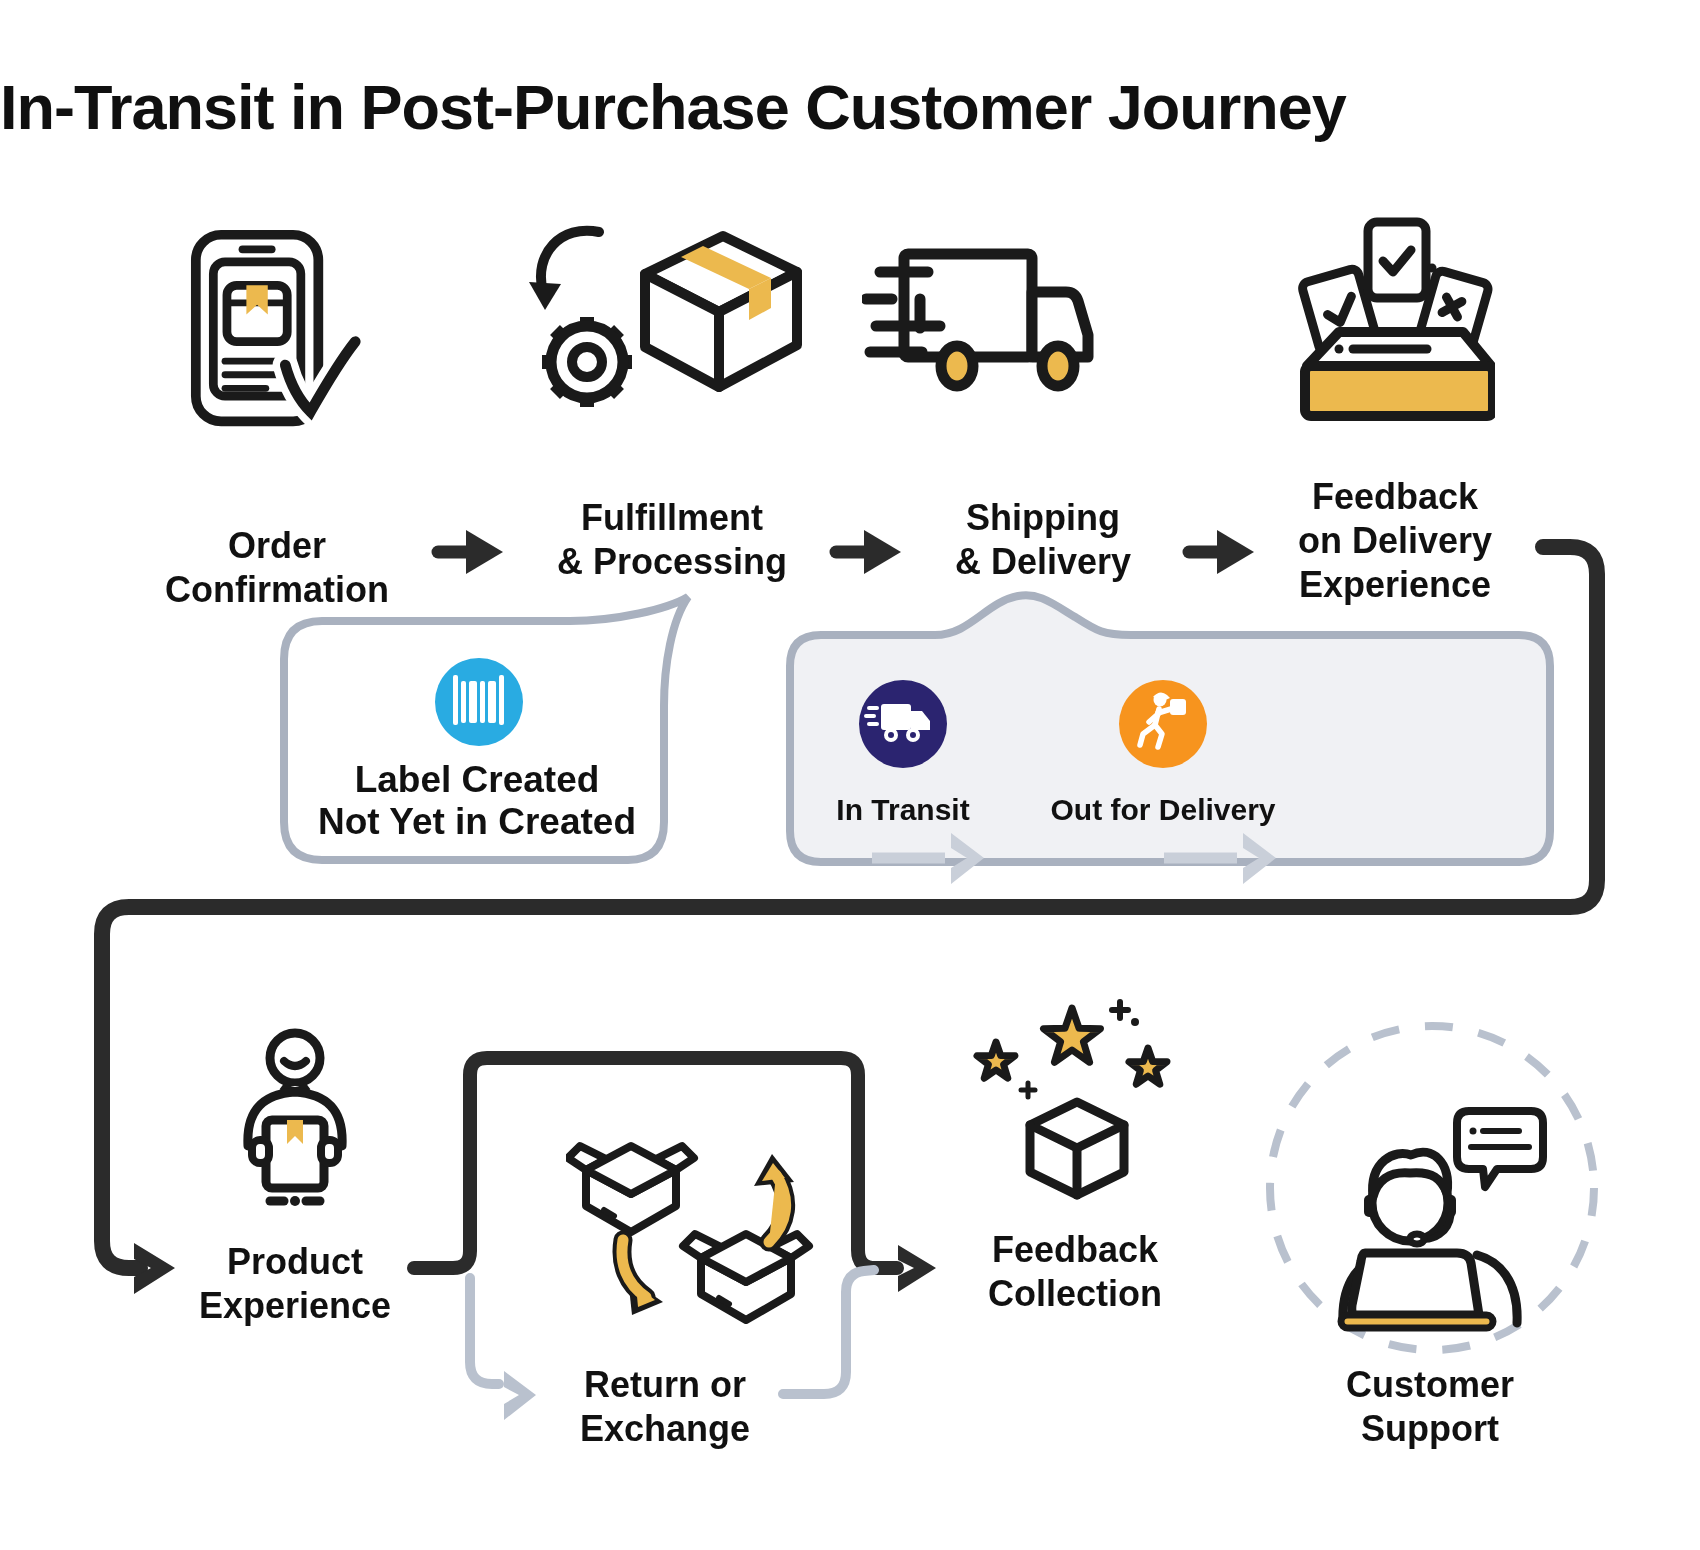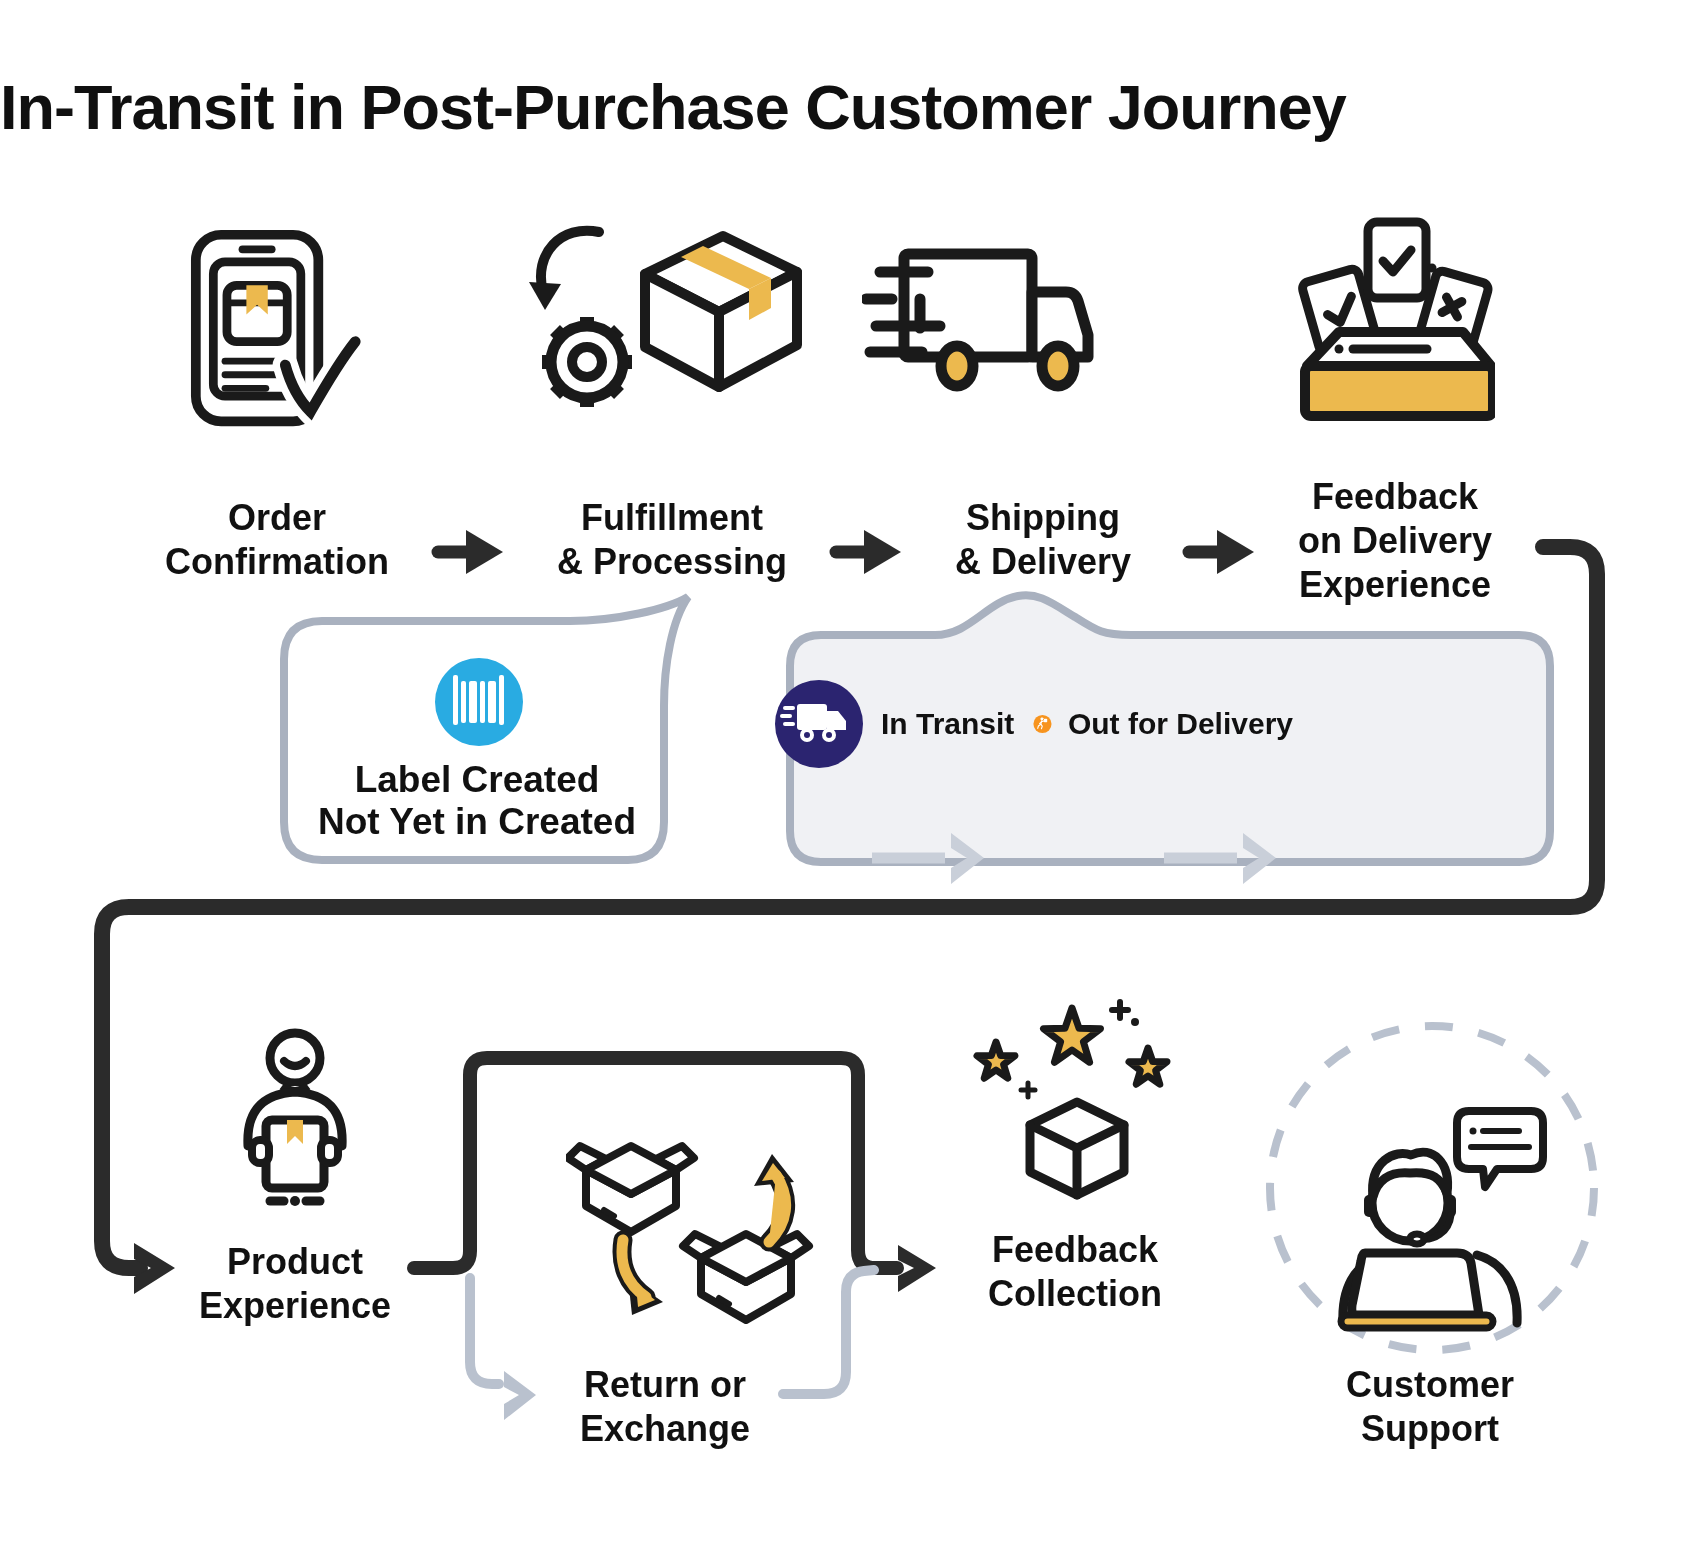--- a/index.html
+++ b/index.html
@@ -4,22 +4,22 @@
 <style>
   html,body{margin:0;padding:0;background:#fff;}
   .canvas{position:relative;width:1700px;height:1550px;background:#fff;
           font-family:"Liberation Sans",sans-serif;overflow:hidden;}
   .abs{position:absolute;}
   .title{position:absolute;left:0;top:52px;width:100%;text-align:left;
          font-size:63px;font-weight:800;letter-spacing:-1px;color:#101010;margin-top:19px;}
   .label{position:absolute;transform:translateX(-50%);text-align:center;
          font-weight:700;color:#111;white-space:nowrap;}
   .step-label{font-size:36px;line-height:44px;}
-  .status-wrap{position:absolute;top:678px;width:260px;display:flex;flex-direction:row;
-               align-items:center;gap:16px;transform:translateX(-50%);}
+  .status-wrap{position:absolute;top:678px;width:260px;display:flex;flex-direction:column;
+               align-items:center;gap:23px;transform:translateX(-50%);}
   .status-label{font-size:30px;font-weight:700;color:#111;white-space:nowrap;}
   .callout-label{font-size:37px;line-height:42px;}
   .flow-black{stroke:var(--flowBlack,#2B2B2B);fill:none;stroke-linejoin:round;stroke-linecap:round;}
   .flow-gray{stroke:var(--flowGray,#B9C1CE);fill:none;stroke-linejoin:round;stroke-linecap:round;}
   .fill-black{fill:var(--flowBlack,#2B2B2B);}
   .fill-gray{fill:var(--flowGray,#B9C1CE);}
   .fill-accent{fill:var(--accent,#ECB94E);}
   .fill-blue{fill:var(--blue,#29ABE2);}
   .fill-navy{fill:var(--navy,#2B2470);}
   .fill-orange{fill:var(--orange,#F7941E);}
@@ -141,21 +141,21 @@
     </g>
     <rect x="73" y="6" width="58" height="76" rx="9" fill="#fff" stroke="#1a1a1a" stroke-width="9"></rect>
     <path d="M88,45 l10,11 l18,-22" stroke="#1a1a1a" stroke-width="9" fill="none" stroke-linecap="round" stroke-linejoin="round"></path>
     <circle cx="137" cy="52" r="4.5" fill="#1a1a1a"></circle>
     <polygon points="12,150 44,116 168,116 196,150" fill="#fff" stroke="#1a1a1a" stroke-width="10" stroke-linejoin="round"></polygon>
     <circle cx="44" cy="133" r="4.5" fill="#1a1a1a"></circle>
     <line x1="58" y1="133" x2="132" y2="133" stroke="#1a1a1a" stroke-width="9" stroke-linecap="round"></line>
     <rect x="10" y="150" width="188" height="50" rx="6" class="fill-accent" stroke="#1a1a1a" stroke-width="10"></rect>
   </svg>
 
-  <div class="label step-label" style="left:277px;top:496px">
+  <div class="label step-label" style="left:277px;top:524px">
     <div>Order</div>
     <div>Confirmation</div>
   </div>
   <div class="label step-label" style="left:672px;top:496px">
     <div>Fulfillment</div>
     <div>&amp; Processing</div>
   </div>
   <div class="label step-label" style="left:1043px;top:496px">
     <div>Shipping</div>
     <div>&amp; Delivery</div>

